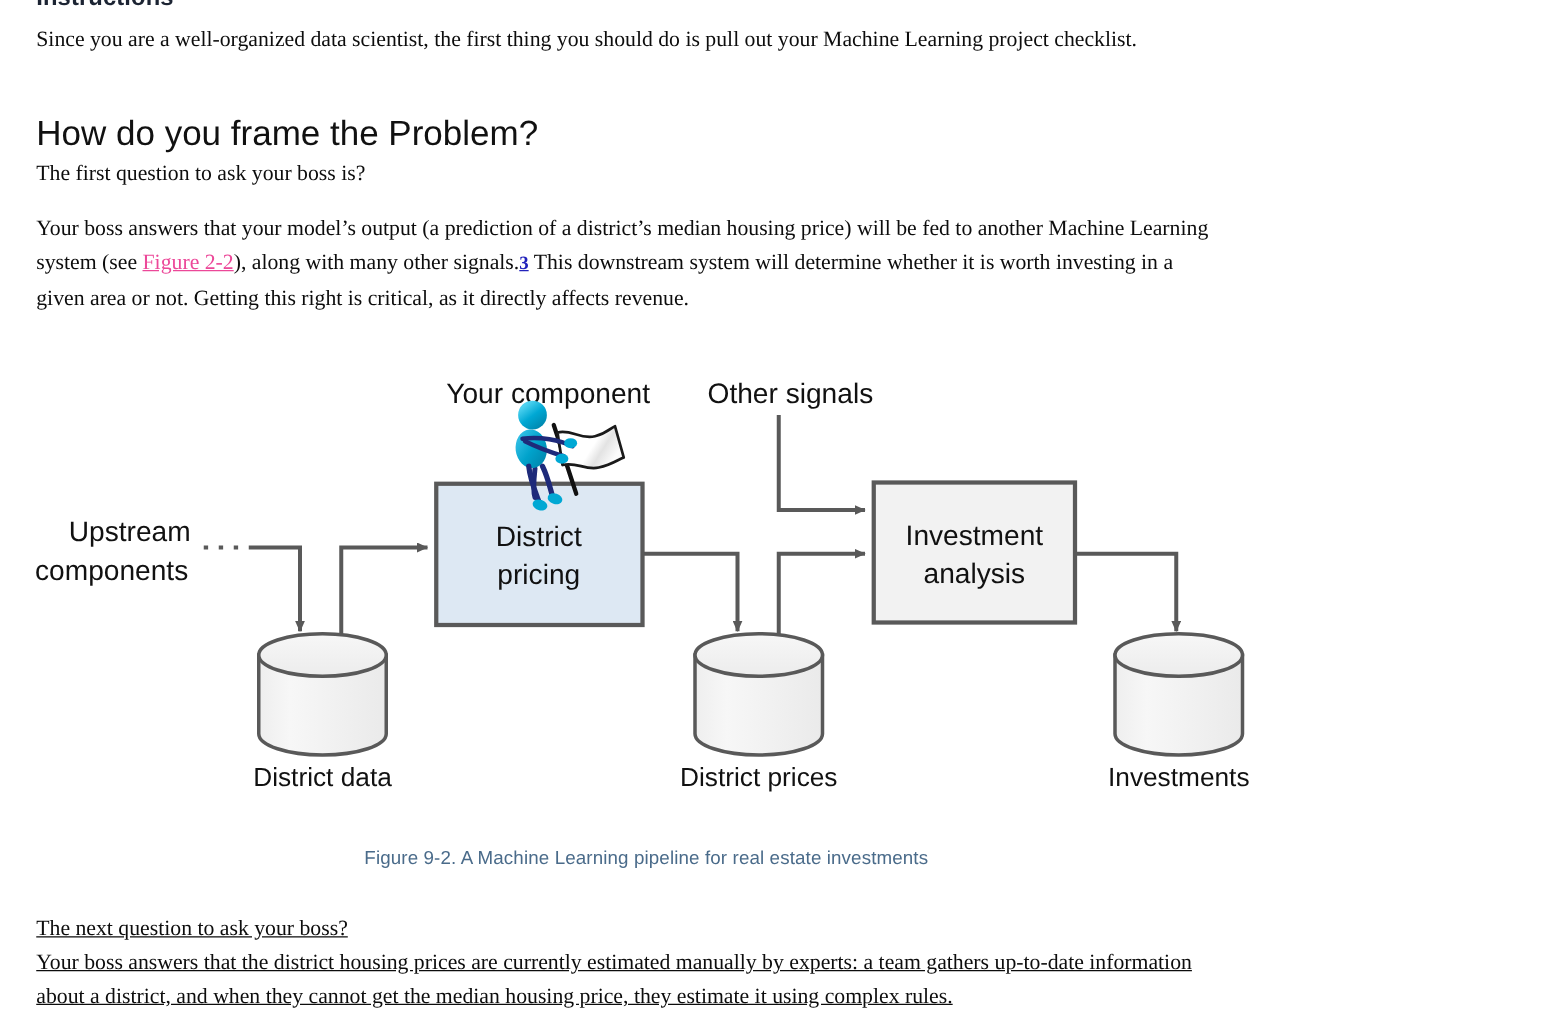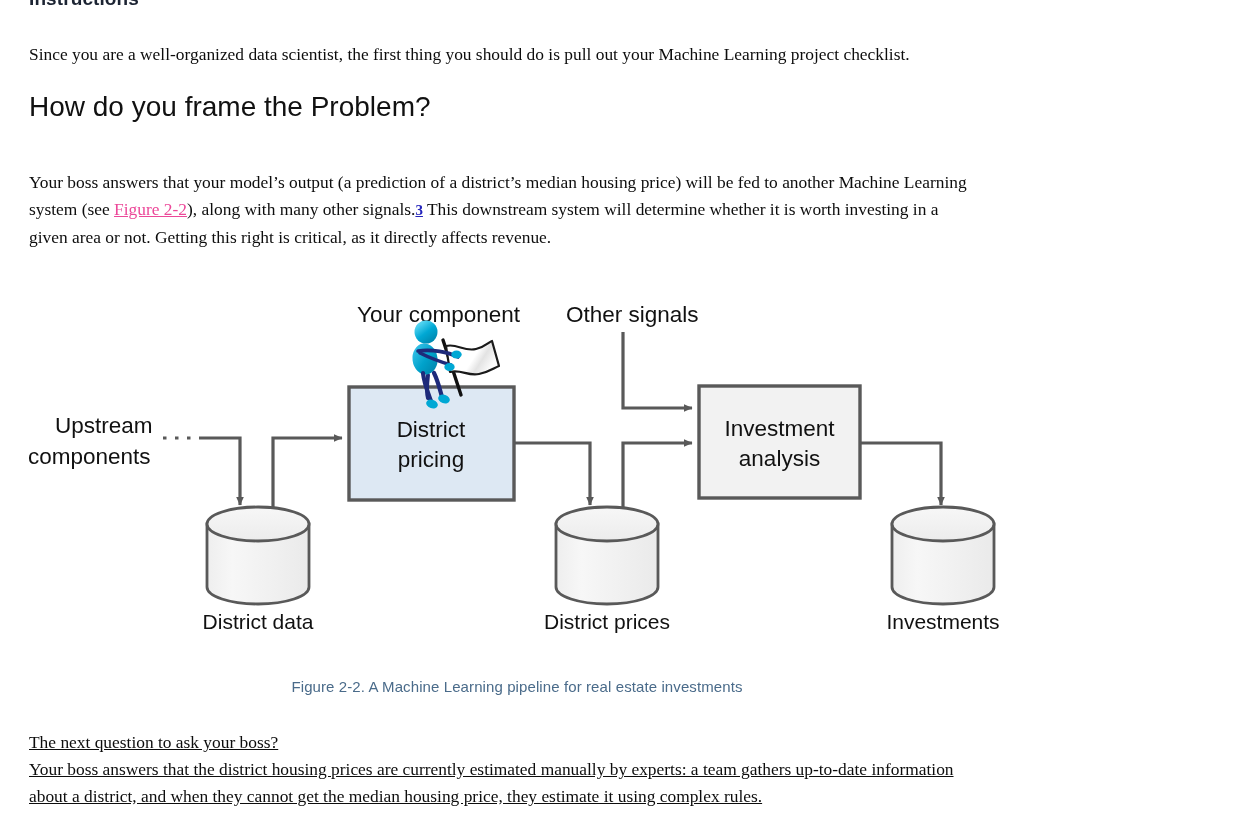--- a/index.html
+++ b/index.html
@@ -39,21 +39,21 @@
 
   
   .prose {
     position: absolute;
     font-family: "Liberation Serif", serif;
     font-size: 17.4px;
     line-height: 27px;
     color: #0d0d0d;
     text-align: left;
   }
-  .p-intro { left: 29px; top: 18px; width: 1000px; margin-top: 23px; }
+  .p-intro { left: 29px; top: 18px; width: 1000px; }
   .p-q1    { left: 29px; top: 125px; width: 1000px; }
   .p-boss  { left: 29px; top: 169px; width: 945px; }
   .p-next  { left: 29px; top: 729px; width: 940px; text-decoration: underline; }
 
   a.doclink {
     color: #ec4899;
     text-decoration: underline;
   }
   a.footref {
     color: #2222bb;
@@ -112,20 +112,21 @@
 <body>
 
 <div class="page">
 
   <div class="cut-heading">Instructions</div>
 
   <div class="prose p-intro">Since you are a well-organized data scientist, the first thing you should do is pull out your Machine Learning project checklist.</div>
 
   <h2 class="h2-head">How do you frame the Problem?</h2>
 
+  <div class="prose p-q1">The first question to ask your boss is?</div>
 
   <div class="prose p-boss"><span>Your boss answers that your model’s output (a prediction of a district’s median housing price) will be fed to another Machine Learning system (see </span><a class="doclink" href="#">Figure 2-2</a><span>), along with many other signals.</span><a class="footref" href="#">3</a><span> This downstream system will determine whether it is worth investing in a given area or not. Getting this right is critical, as it directly affects revenue.</span></div>
 
   <div class="figure-wrap">
     <svg class="figure-svg" width="1250" height="420" viewBox="0 0 1250 420" xmlns="http://www.w3.org/2000/svg">
 
       <defs>
         <marker id="arrowhead" markerWidth="9" markerHeight="8" refX="8.4" refY="4" orient="auto" markerUnits="userSpaceOnUse">
           <path d="M0,0 L9,4 L0,8 z" fill="#595959"></path>
         </marker>
@@ -242,20 +243,20 @@
 
       <g>
         <path d="M892,244 L892,307 A51,17 0 0 0 994,307 L994,244 Z" fill="url(#cylBody)" stroke="#595959" stroke-width="2.8"></path>
         <ellipse cx="943" cy="244" rx="51" ry="17" fill="url(#cylTop)" stroke="#595959" stroke-width="2.8"></ellipse>
       </g>
       <text class="dg-label-sm" x="943" y="349" text-anchor="middle">Investments</text>
 
     </svg>
   </div>
 
-  <div class="fig-caption">Figure 2-2. A Machine Learning pipeline for real estate investments</div>
+  <div class="fig-caption">Figure 9-2. A Machine Learning pipeline for real estate investments</div>
 
   <div class="prose p-next">
     <div>The next question to ask your boss?</div>
     <div>Your boss answers that the district housing prices are currently estimated manually by experts: a team gathers up-to-date information about a district, and when they cannot get the median housing price, they estimate it using complex rules.</div>
   </div>
 
 </div>
 
 </body></html>

